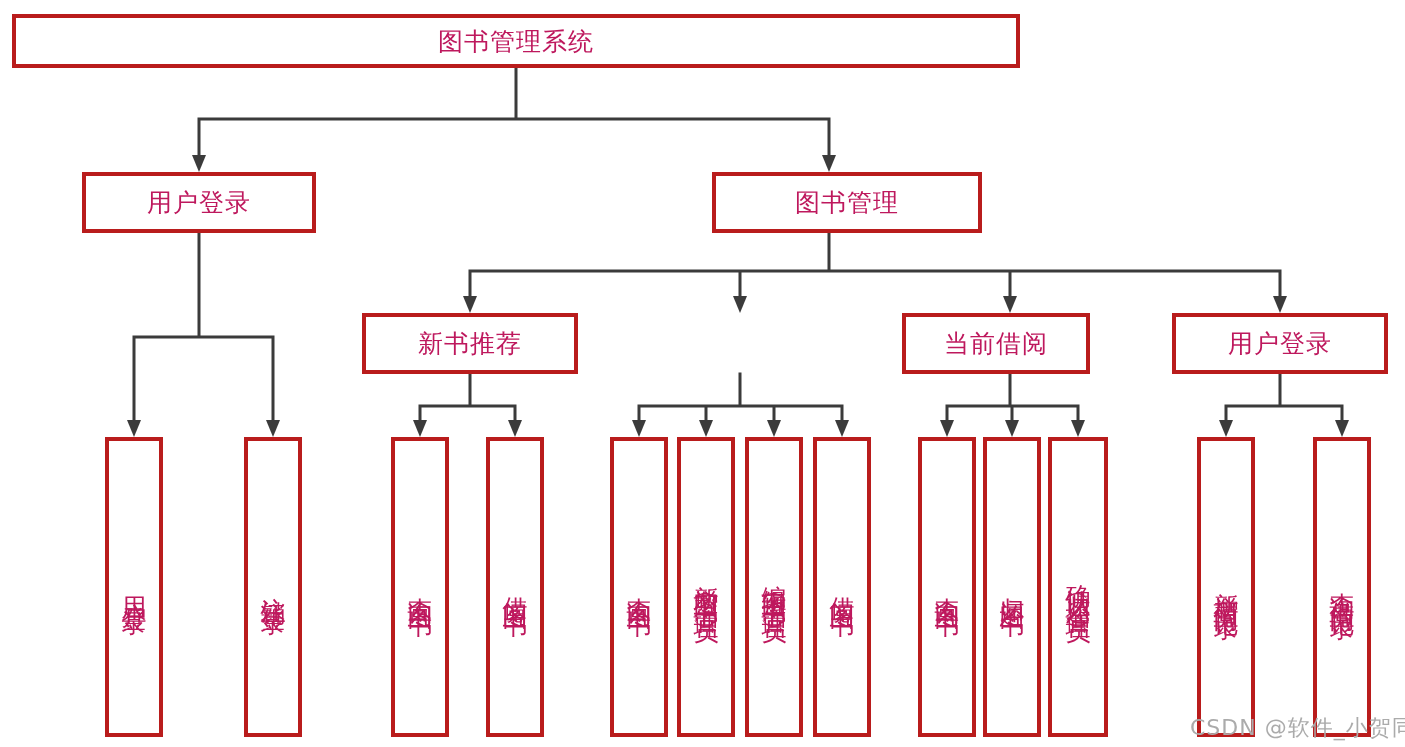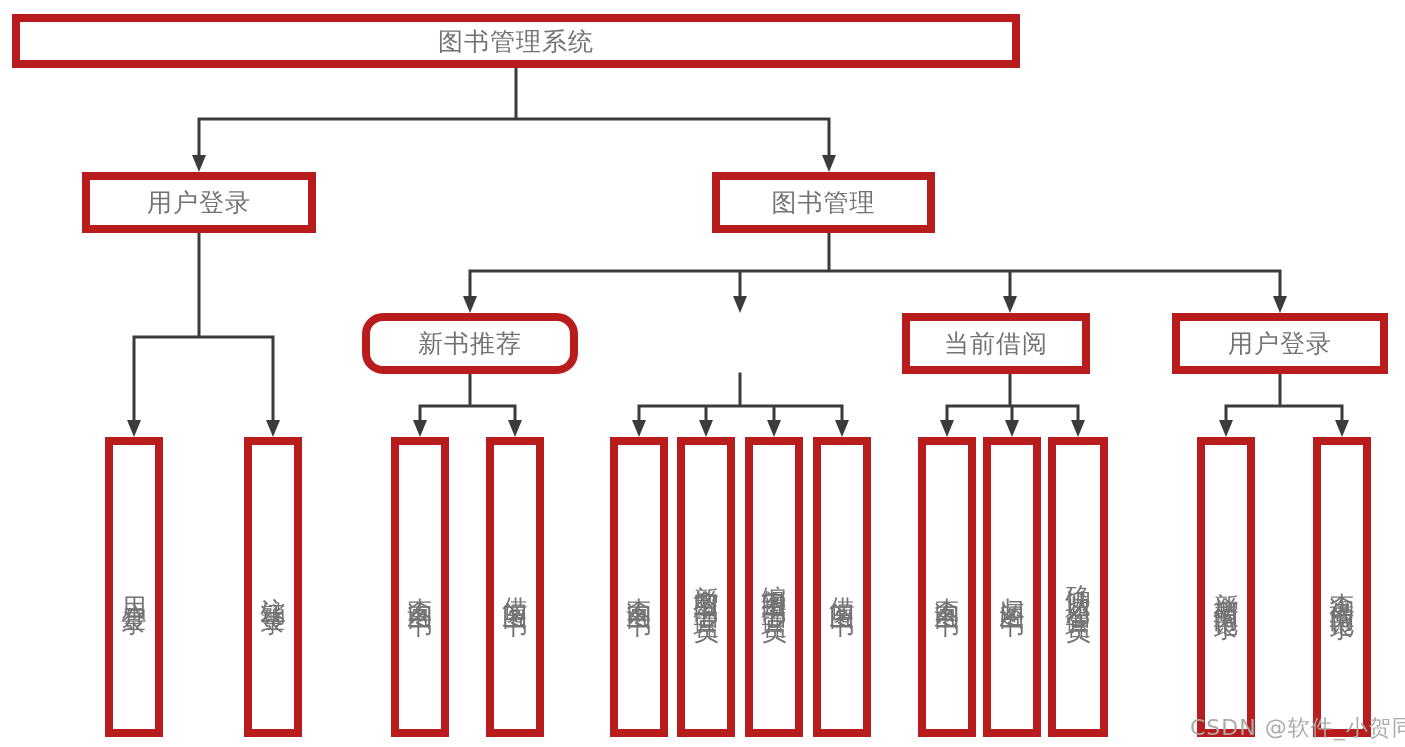--- a/index.html
+++ b/index.html
@@ -8,25 +8,25 @@
     width:1405px;height:747px;
     background:#ffffff;
     overflow:hidden;
     font-family:"DejaVu Sans","Liberation Sans",sans-serif;
   }
   .connectors{position:absolute;left:0;top:0;width:1405px;height:747px;}
   .node{
     position:absolute;
     box-sizing:border-box;
     background:#ffffff;
-    border:8px solid #b91c1c;
+    border:4px solid #b91c1c;
     display:flex;
     align-items:center;
     justify-content:center;
-    color:#737373;
+    color:#be185d;
     text-align:center;
   }
   .h-label{font-size:25px;letter-spacing:1px;white-space:nowrap;}
   .v-label{
     writing-mode:vertical-rl;
     text-orientation:mixed;
     font-size:25px;
     letter-spacing:5px;
     line-height:1;
   }
@@ -91,25 +91,25 @@
     </g>
   </svg>
 
   <div class="node" style="left:12px;top:14px;width:1008px;height:54px;">
     <span class="h-label">图书管理系统</span>
   </div>
 
   <div class="node" style="left:82px;top:172px;width:234px;height:61px;">
     <span class="h-label">用户登录</span>
   </div>
-  <div class="node" style="left:712px;top:172px;width:223px;height:61px;">
+  <div class="node" style="left:712px;top:172px;width:270px;height:61px;">
     <span class="h-label">图书管理</span>
   </div>
 
-  <div class="node" style="left:362px;top:313px;width:216px;height:61px;border-radius:21px;">
+  <div class="node" style="left:362px;top:313px;width:216px;height:61px;">
     <span class="h-label">新书推荐</span>
   </div>
   <div class="node" style="left:902px;top:313px;width:188px;height:61px;">
     <span class="h-label">当前借阅</span>
   </div>
   <div class="node" style="left:1172px;top:313px;width:216px;height:61px;">
     <span class="h-label">用户登录</span>
   </div>
 
   <div class="node" style="left:105px;top:437px;width:58px;height:300px;">

